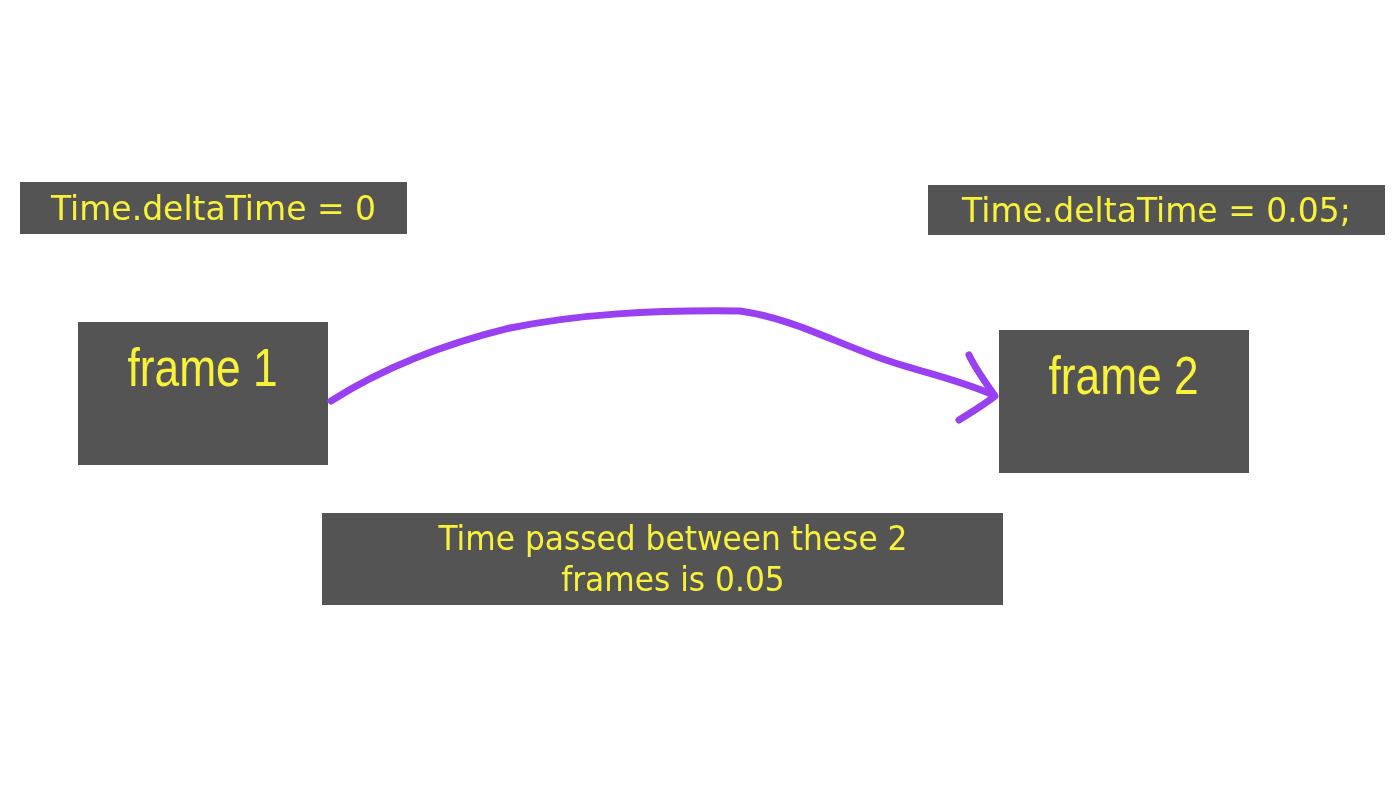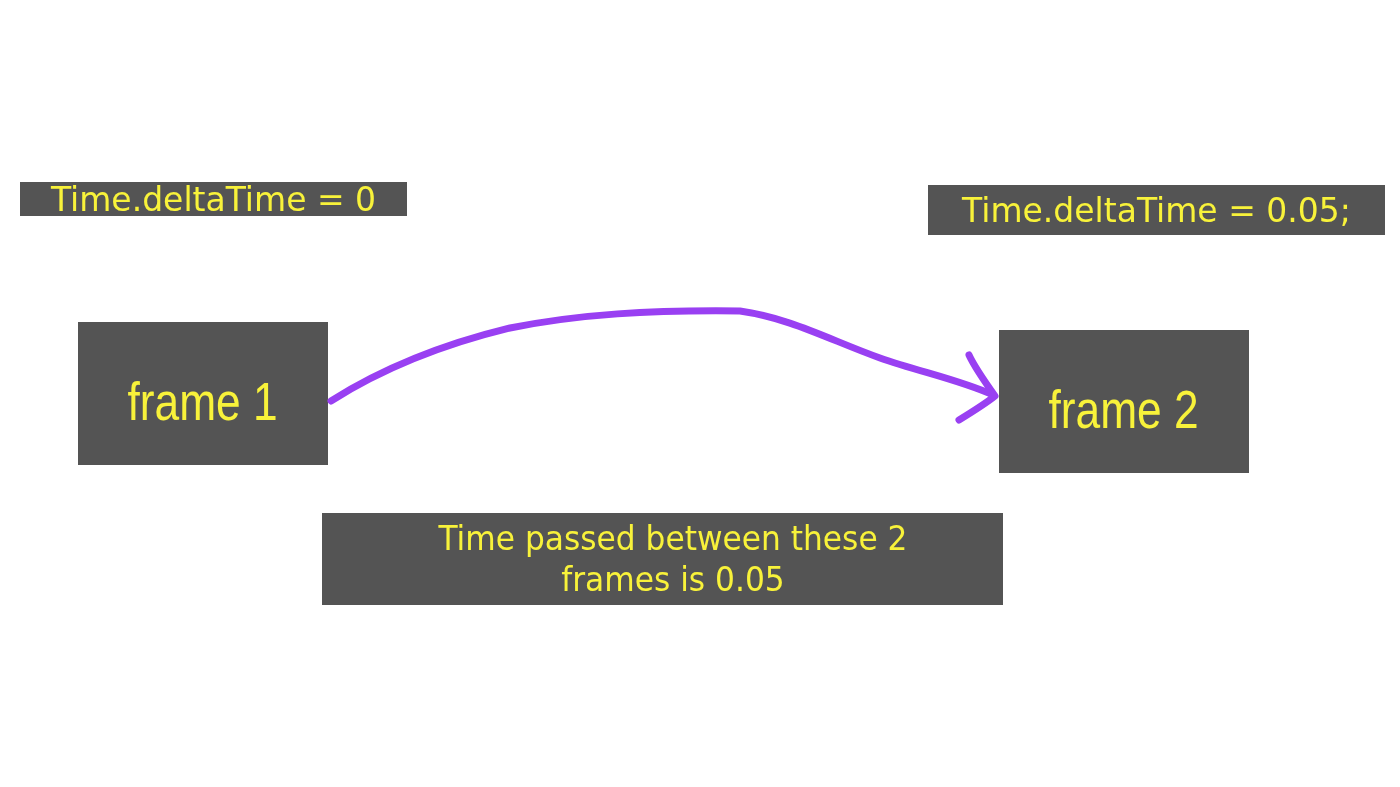--- a/index.html
+++ b/index.html
@@ -7,26 +7,26 @@
       width: 1400px; height: 787px; background: #ffffff;
       position: relative; overflow: hidden;
       font-family: "DejaVu Sans", sans-serif;
     }
     .box {
       position: absolute; background: #545454; color: #f8f23a;
       box-sizing: border-box; display: flex; align-items: center; justify-content: center;
       text-align: center;
     }
     .label { font-size: 33px; letter-spacing: 0px; white-space: nowrap; }
-    #label-left { left: 20px; top: 182px; width: 387px; height: 34px; }
+    #label-left { left: 20px; top: 182px; width: 387px; height: 52px; }
     #label-right { left: 928px; top: 185px; width: 457px; height: 50px; }
     .frame {
       font-family: "DejaVu Sans", sans-serif; font-weight: 200;
       font-size: 54px; letter-spacing: 0px; width: 250px; height: 143px;
-      align-items: center; padding-top: 14px;
+      align-items: flex-start; padding-top: 14px;
     }
     .frame span { transform: scaleX(0.82); display: inline-block; font-family: "Liberation Sans Narrow", "Liberation Sans", sans-serif; font-weight: 400; }
     #frame-1 { left: 78px; top: 322px; }
     #frame-2 { left: 999px; top: 330px; }
     #caption {
       left: 322px; top: 513px; width: 681px; height: 92px;
       font-size: 34px; line-height: 41px; padding-left: 20px;
     }
     #caption span { display: block; transform: scaleX(0.92); }
     svg.arrow { position: absolute; left: 0; top: 0; }

